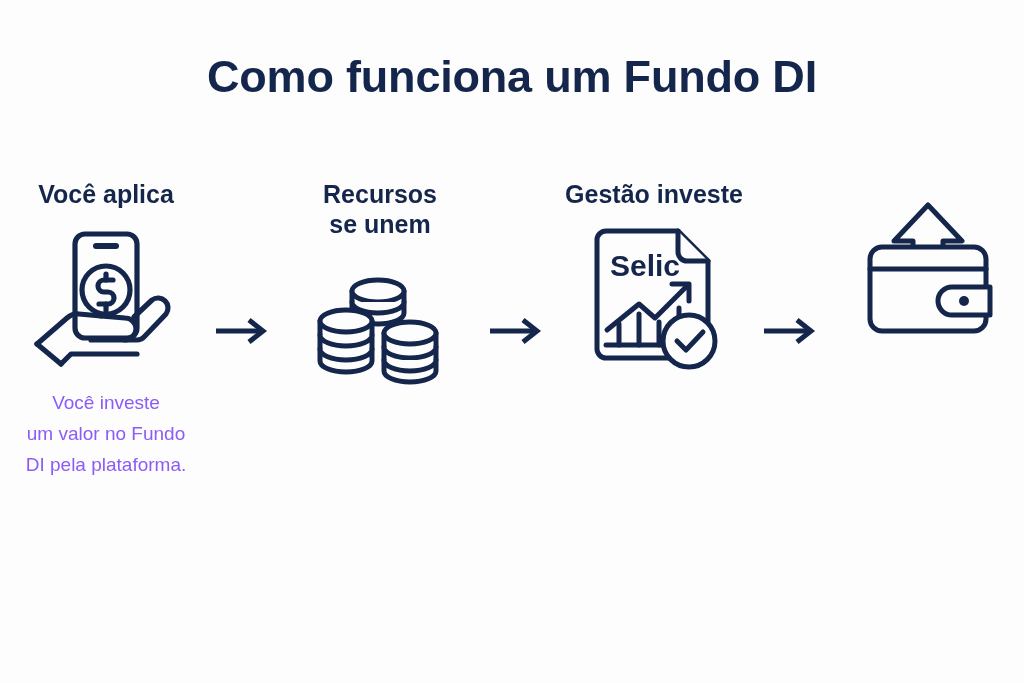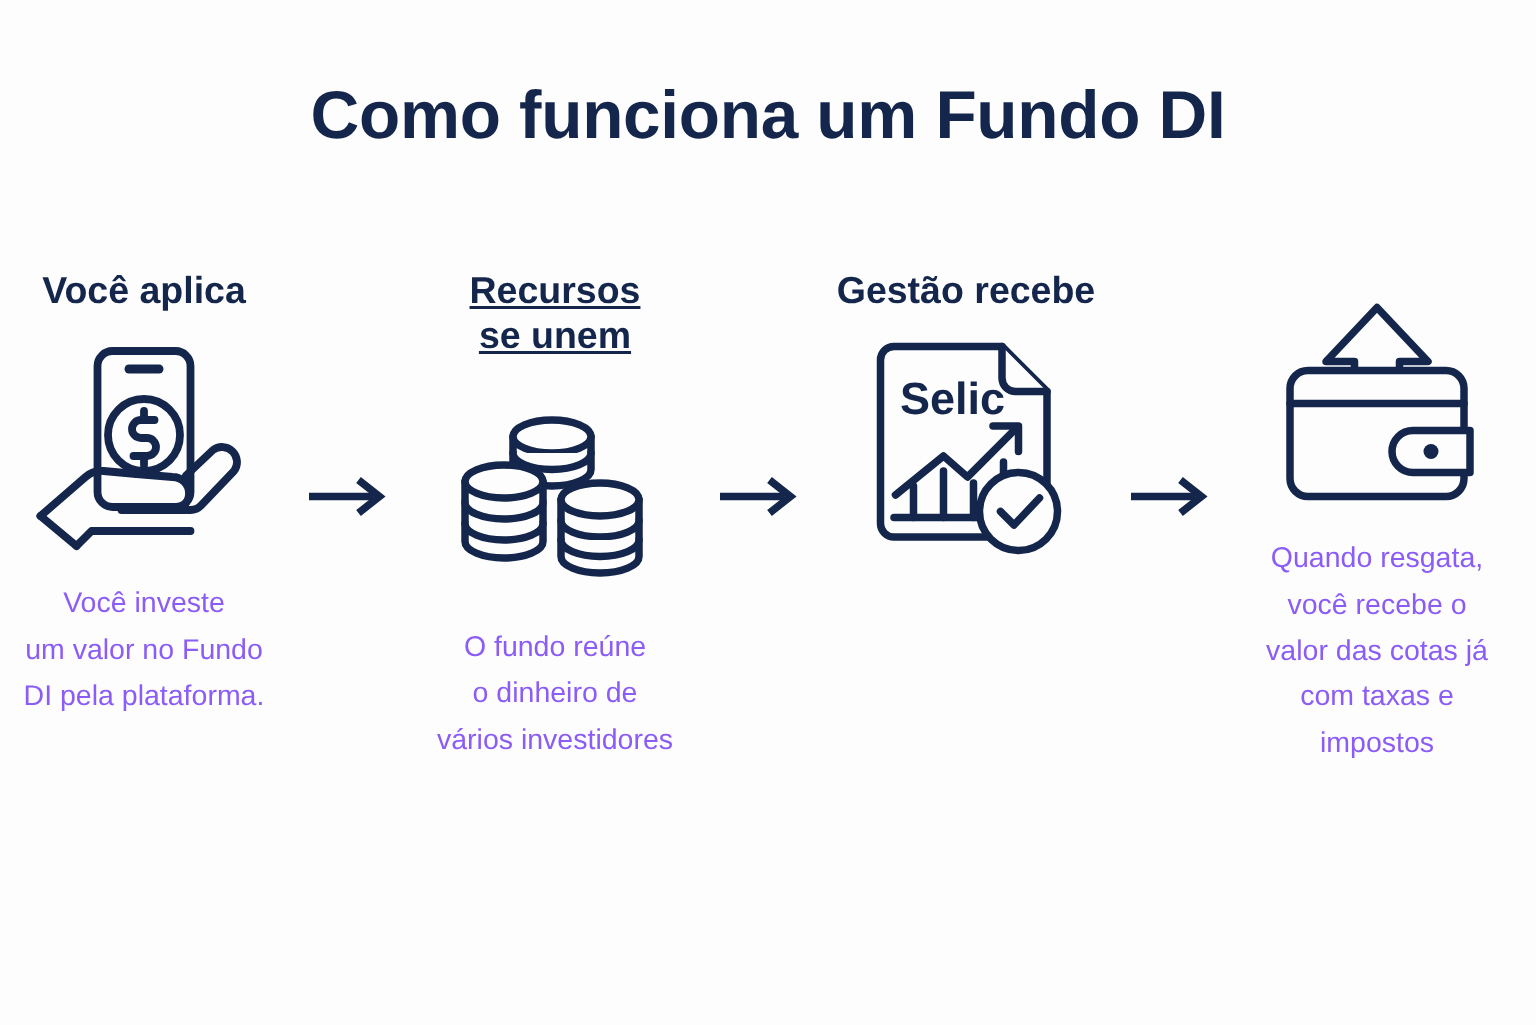--- a/index.html
+++ b/index.html
@@ -32,21 +32,21 @@
     line-height: 1.1;
   }
   .steps-row {
     position: absolute;
     top: 180px;
     left: 0;
     width: 1024px;
     display: flex;
     flex-direction: row;
     align-items: flex-start;
-    justify-content: flex-end;
+    justify-content: flex-start;
   }
   .step {
     width: 212px;
     display: flex;
     flex-direction: column;
     align-items: center;
     flex: 0 0 auto;
   }
   .step-heading {
     font-size: 25px;
@@ -74,21 +74,21 @@
   }
   .arrow {
     flex: 0 0 auto;
     width: 62px;
     display: flex;
     align-items: flex-start;
     justify-content: center;
     padding-top: 138px;
   }
   
-  .step-heading.two-line { line-height: 1.18; text-decoration: underline; }
+  .step-heading.two-line { line-height: 1.18; }
 </style>
 </head>
 <body>
 
 <div id="infographic">
 
   <div class="page-title">Como funciona um Fundo DI</div>
 
   <div class="steps-row">
 
@@ -139,34 +139,31 @@
           <ellipse cx="32" cy="52" rx="26" ry="11" fill="#fdfdfd"></ellipse>
           <path d="M6 66 a26 11 0 0 0 52 0"></path>
           <path d="M6 80 a26 11 0 0 0 52 0"></path>
 
           <path d="M70 64 v38 a26 11 0 0 0 52 0 v-38" fill="#fdfdfd"></path>
           <ellipse cx="96" cy="64" rx="26" ry="11" fill="#fdfdfd"></ellipse>
           <path d="M70 78 a26 11 0 0 0 52 0"></path>
           <path d="M70 91 a26 11 0 0 0 52 0"></path>
         </svg>
       </div>
-      <div class="step-caption">O fundo reúne
-o dinheiro de
-vários investidores</div>
     </div>
 
     <div class="arrow">
       <svg width="56" height="26" viewBox="0 0 56 26" fill="none" stroke="#14264b" stroke-width="5" stroke-linecap="butt" stroke-linejoin="miter">
         <line x1="1" y1="13" x2="44" y2="13"></line>
         <polyline points="34,2 48,13 34,24"></polyline>
       </svg>
     </div>
 
     <div class="step">
-      <div class="step-heading">Gestão recebe</div>
+      <div class="step-heading">Gestão investe</div>
       <div class="step-icon">
         <svg width="150" height="146" viewBox="0 0 150 146" fill="none" stroke="#14264b" stroke-width="5" stroke-linecap="round" stroke-linejoin="round">
 
           <path d="M18 14 a9 9 0 0 1 9 -9 h72 l30 30 v88 a9 9 0 0 1 -9 9 h-93 a9 9 0 0 1 -9 -9 z" fill="#fdfdfd"></path>
           <path d="M99 5 v21 a9 9 0 0 0 9 9 h21" fill="#fdfdfd"></path>
 
           <text x="31" y="50" font-family="Liberation Sans, sans-serif" font-size="30" font-weight="bold" fill="#14264b" stroke="none">Selic</text>
 
           <path d="M27 119 h82" stroke-width="5"></path>
 
@@ -198,21 +195,16 @@
           <path d="M68 6 L102 42 h-19 v28 h-30 v-28 h-19 z" fill="#fdfdfd"></path>
 
           <path d="M10 60 a12 12 0 0 1 12 -12 h92 a12 12 0 0 1 12 12 v60 a12 12 0 0 1 -12 12 h-92 a12 12 0 0 1 -12 -12 z" fill="#fdfdfd"></path>
 
           <line x1="10" y1="70" x2="126" y2="70"></line>
 
           <path d="M92 88 h38 v28 h-38 a14 14 0 0 1 0 -28 z" fill="#fdfdfd"></path>
           <circle cx="104" cy="102" r="5" fill="#14264b" stroke="none"></circle>
         </svg>
       </div>
-      <div class="step-caption">Quando resgata,
-você recebe o
-valor das cotas já
-com taxas e
-impostos</div>
     </div>
 
   </div>
 </div>
 
 </body></html>

